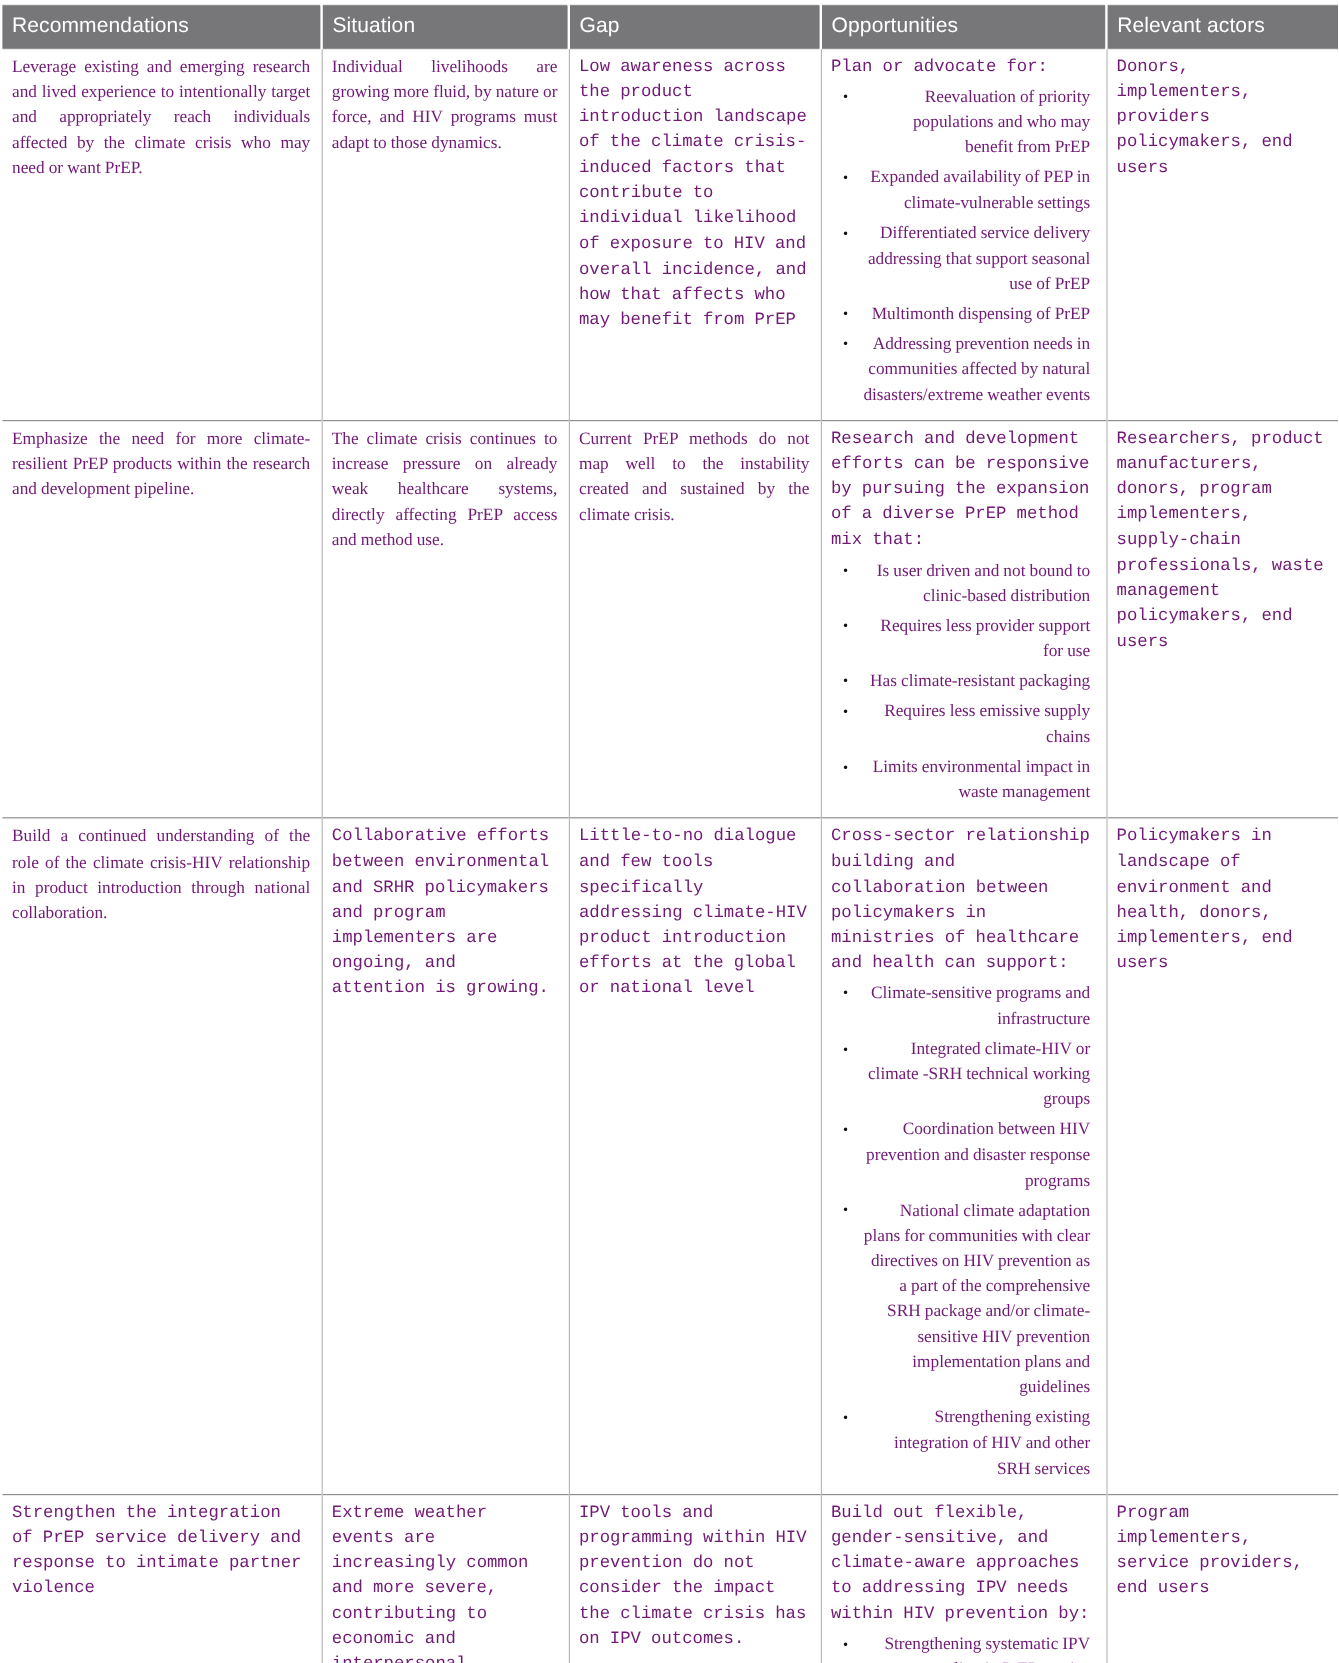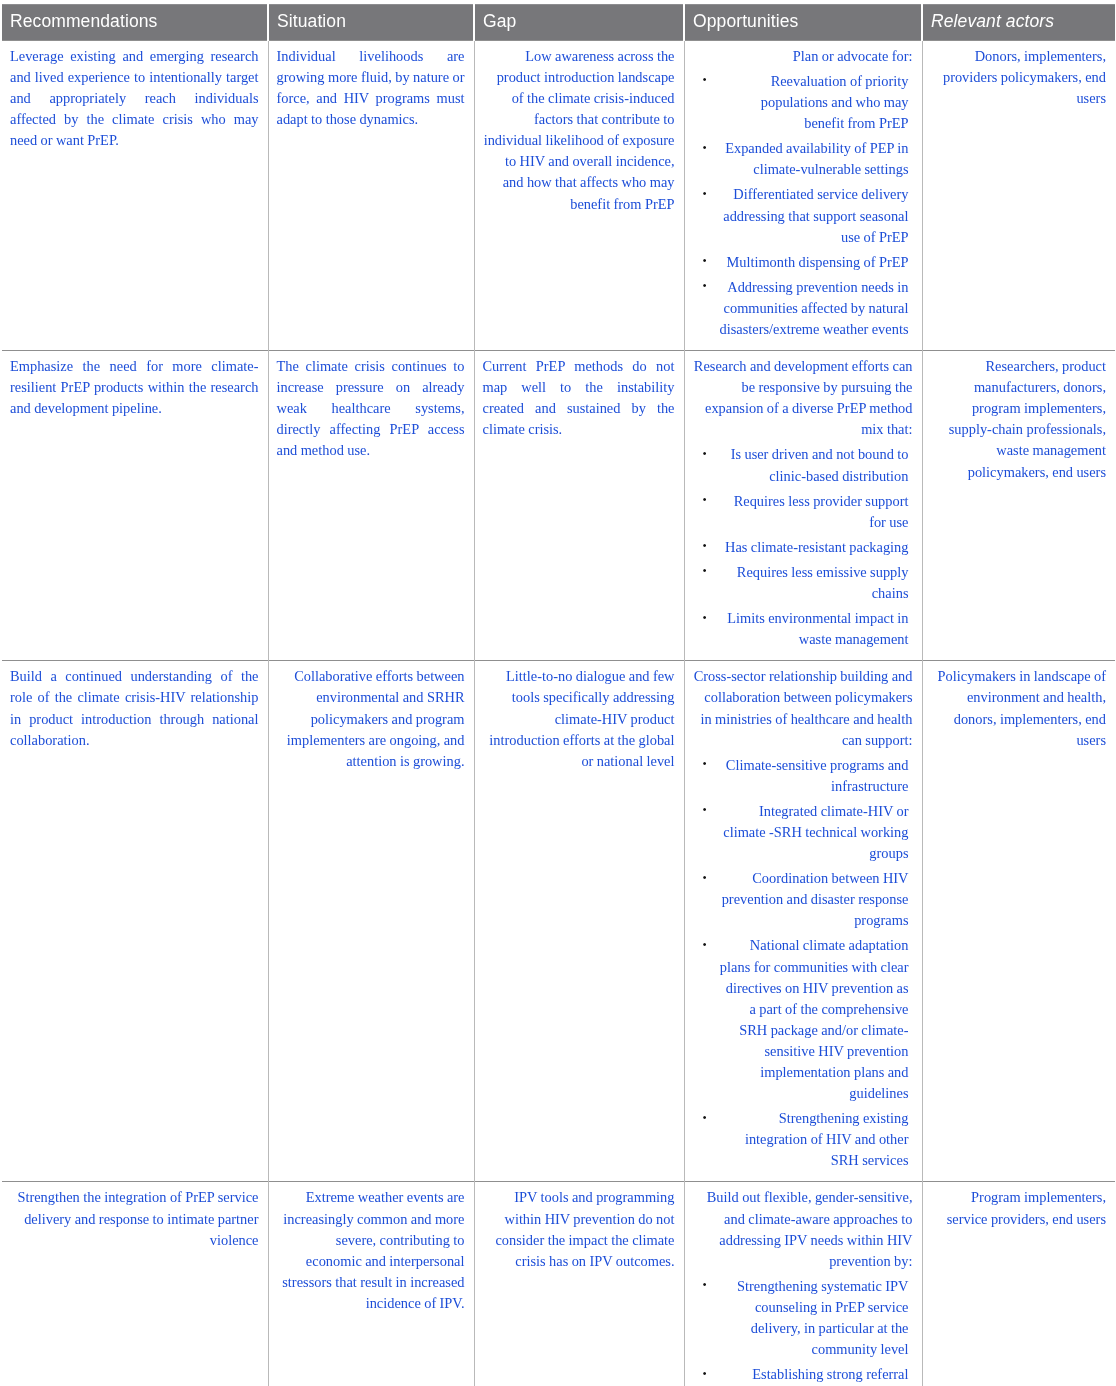--- a/index.html
+++ b/index.html
@@ -40,42 +40,43 @@
     font-weight: normal;
     font-size: 17.5px;
     line-height: 1.25;
     text-align: left;
     padding: 6px 8px 7px 8px;
     vertical-align: middle;
     border-right: 2px solid #ffffff;
     border-top: 1px solid #8d8d90;
     letter-spacing: 0.1px;
   }
-  thead th:last-child { border-right: none; font-style: italic; }
+  thead th:last-child { border-right: none; }
 
   tbody td {
     vertical-align: top;
     font-size: 14.4px;
     line-height: 1.465;
-    color: #1d4ed8;
+    color: #701a75;
     padding: 5px 9px 6px 8px;
     border-right: 1px solid #b9b9b9;
     border-top: 1px solid #8f8f8f;
     text-align: justify;
     text-justify: inter-word;
     hyphens: none;
     word-spacing: -0.2px;
   }
   tbody td:last-child { border-right: none; margin-left: 48px; }
   tbody tr:last-child td { border-bottom: 1px solid #8f8f8f; }
   tbody td.nojust { text-align: left; }
 
   td p.lead {
     margin: 0 0 0 0;
-    text-align: right;
+    text-align: left;
+    font-family: Liberation Mono, monospace;
   }
   td p.just {
     margin: 0;
     text-align: justify;
   }
   ul.bullets {
     list-style: none;
     margin: 0;
     padding: 0;
   }

